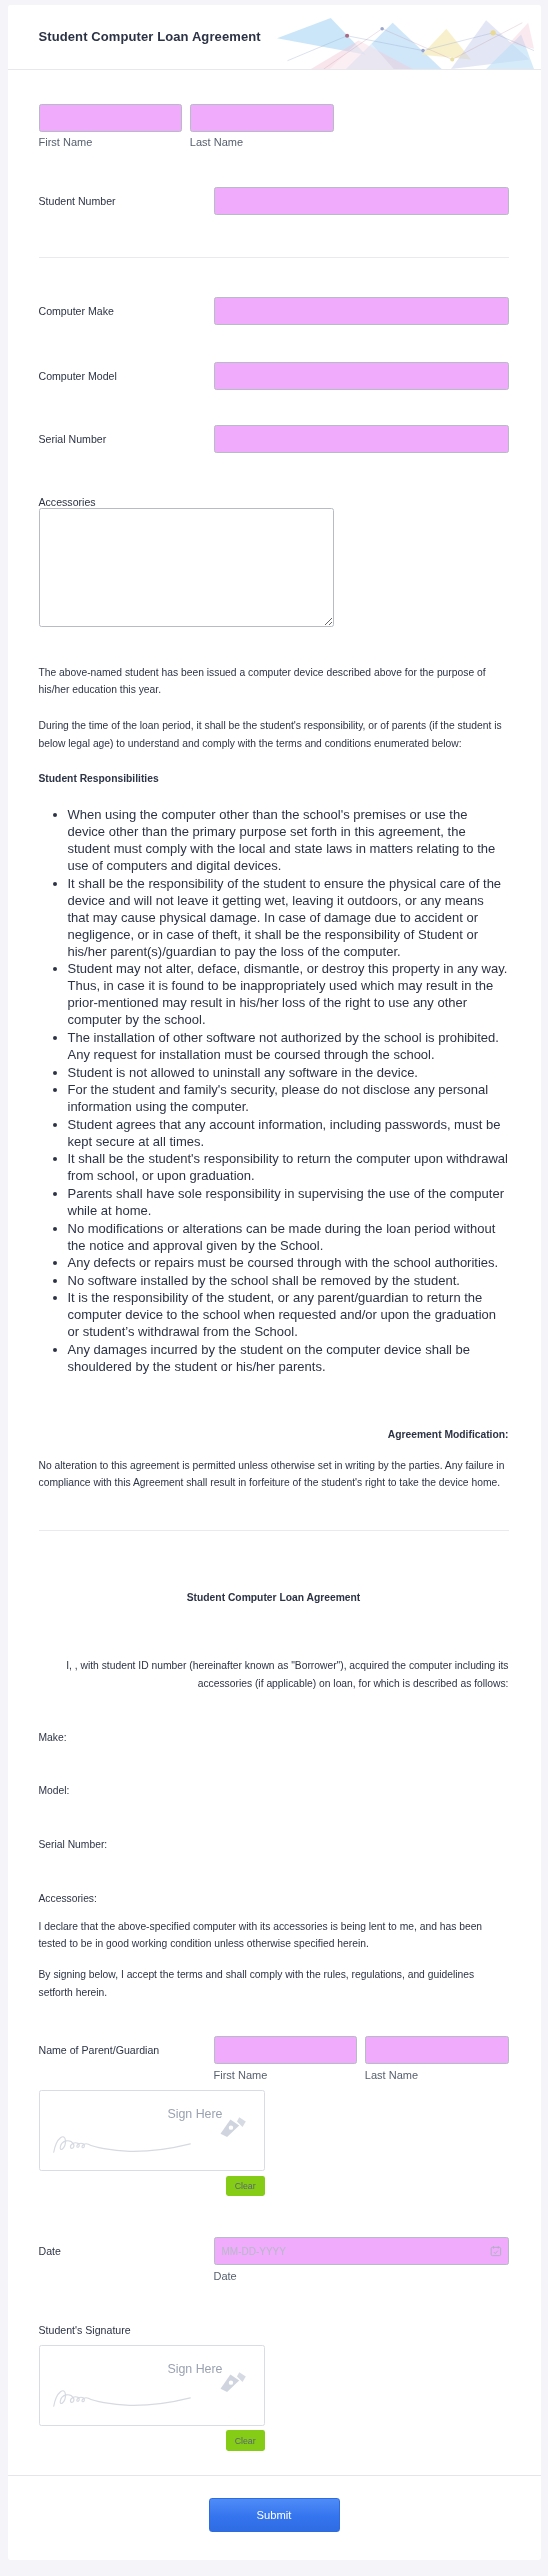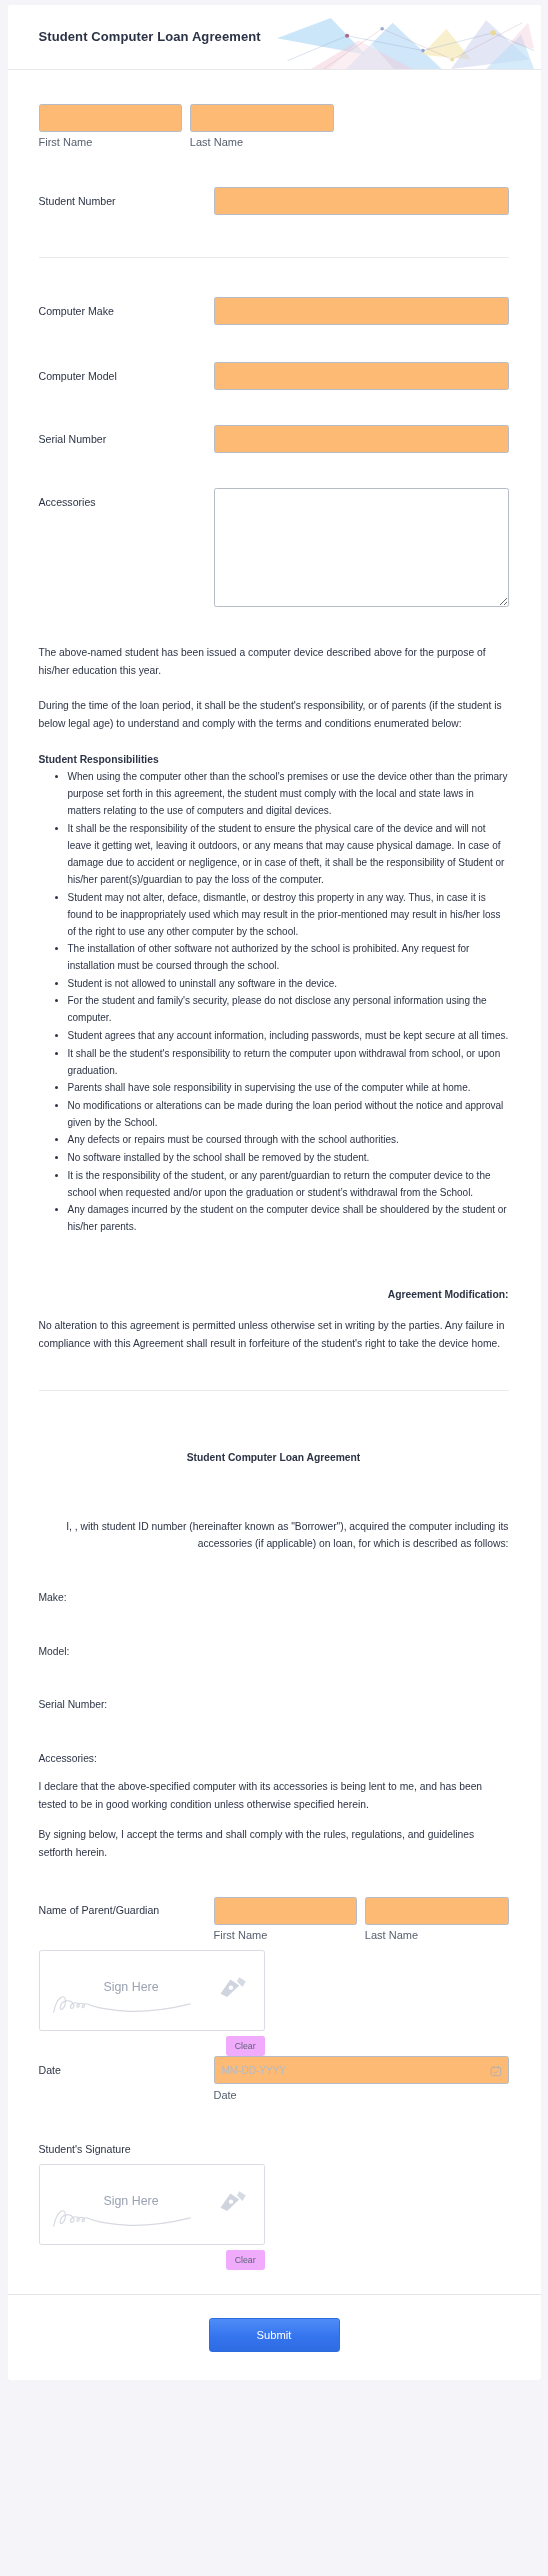--- a/index.html
+++ b/index.html
@@ -52,21 +52,21 @@
     font-size: 10.6px;
     font-weight: 500;
     color: #2c3345;
   }
   .f-control { flex: 1; max-width: 295px; position: relative; }
   input.text {
     width: 100%;
     height: 28px;
     border: 0.6px solid #b6bcc6;
     border-radius: 2.4px;
-    background: #fdba74;
+    background: #f0abfc;
     font-family: inherit;
     font-size: 10px;
     color: #2c3345;
     padding: 0 7px;
     outline: none;
   }
   textarea.area {
     width: 100%;
     height: 119px;
     border: 0.6px solid #b6bcc6;
@@ -84,23 +84,23 @@
   .sub { font-size: 11px; color: #57606f; margin-top: 4.7px; }
   
   .para {
     padding: 0 32px 0 31px;
     font-size: 10.3px;
     line-height: 17.7px;
     color: #2c3345;
   }
   .bold { font-weight: 700; }
   ul.terms {
-    margin: 0 32px 0 31px;
+    margin: 18px 32px 0 31px;
     padding-left: 29px;
-    font-size: 10px;
+    font-size: 13px;
     line-height: 17px;
     color: #2c3345;
   }
   ul.terms li { margin-bottom: 0.6px; }
   .divider { height: 0.6px; background: #e9e9ee; margin-left: 31px; margin-right: 32px; }
   .center { text-align: center; }
   .lines div { line-height: 17.7px; margin-top: 36px; }
   
   .sig-label {
     font-size: 10.6px;
@@ -114,32 +114,32 @@
     width: 226px;
     height: 81px;
     border: 0.6px solid #d9dce4;
     border-radius: 2.4px;
     background: #fff;
     position: relative;
     cursor: crosshair;
   }
   .sign-here {
     position: absolute;
-    top: 29px;
+    top: 16px;
     left: 0;
     right: 41px;
-    text-align: center;
+    text-align: right;
     font-size: 12.4px;
     color: #9aa2b2;
   }
   .sig-squiggle { position: absolute; left: 10.6px; bottom: 8.3px; width: 159px; height: 41px; }
   .sig-pen { position: absolute; right: 15.3px; top: 21px; width: 33px; height: 28px; }
   .clear-row { width: 226px; text-align: right; margin-top: 4.7px; }
   .clear-btn {
-    background: #f0abfc;
+    background: #84cc16;
     border: none;
     border-radius: 2.4px;
     color: #5b6475;
     font-family: inherit;
     font-size: 8.8px;
     padding: 5.3px 8.8px;
     cursor: pointer;
   }
   
   input.text::placeholder { color: #b4bac6; }
@@ -165,26 +165,26 @@
     font-size: 11.2px;
     color: #ffffff;
     background: linear-gradient(180deg, #4f8cf8 0%, #3474ee 55%, #2d6ce2 100%);
     border: 0.6px solid #2e6bdc;
     border-radius: 2.9px;
     cursor: pointer;
   }
   
   .mt-57 { margin-top: 34px; }  .mt-67 { margin-top: 39px; }
   .mt-60 { margin-top: 35px; }  .mt-72 { margin-top: 42px; }
-  .mt-62 { margin-top: 37px; }  .mt-59 { margin-top: 35px; }
+  .mt-62 { margin-top: 37px; }  .mt-59 { margin-top: 35px; flex-direction: column; }
   .mt-31 { margin-top: 18px; }  .mt-86 { margin-top: 51px; text-align: right; }
   .mt-22 { margin-top: 13px; }  .mt-64 { margin-top: 38px; }
   .mt-98 { margin-top: 58px; }  .mt-21 { margin-top: 12.4px; }
   .mt-17 { margin-top: 10px; }  .mt-93 { margin-top: 55px; }
-  .mt-70 { }  .mt-71 { margin-top: 42px; }
+  .mt-70 { margin-top: 41px; }  .mt-71 { margin-top: 42px; }
 </style>
 </head>
 <body>
 
 <div class="card">
 
   <div class="card-header">
     <div class="card-title">Student Computer Loan Agreement</div>
     <svg class="header-art" viewBox="0 0 440 86" preserveAspectRatio="none" aria-hidden="true">
       <polygon points="0,34 92,0 152,62" fill="#b9ddf6" opacity="0.75"></polygon>

